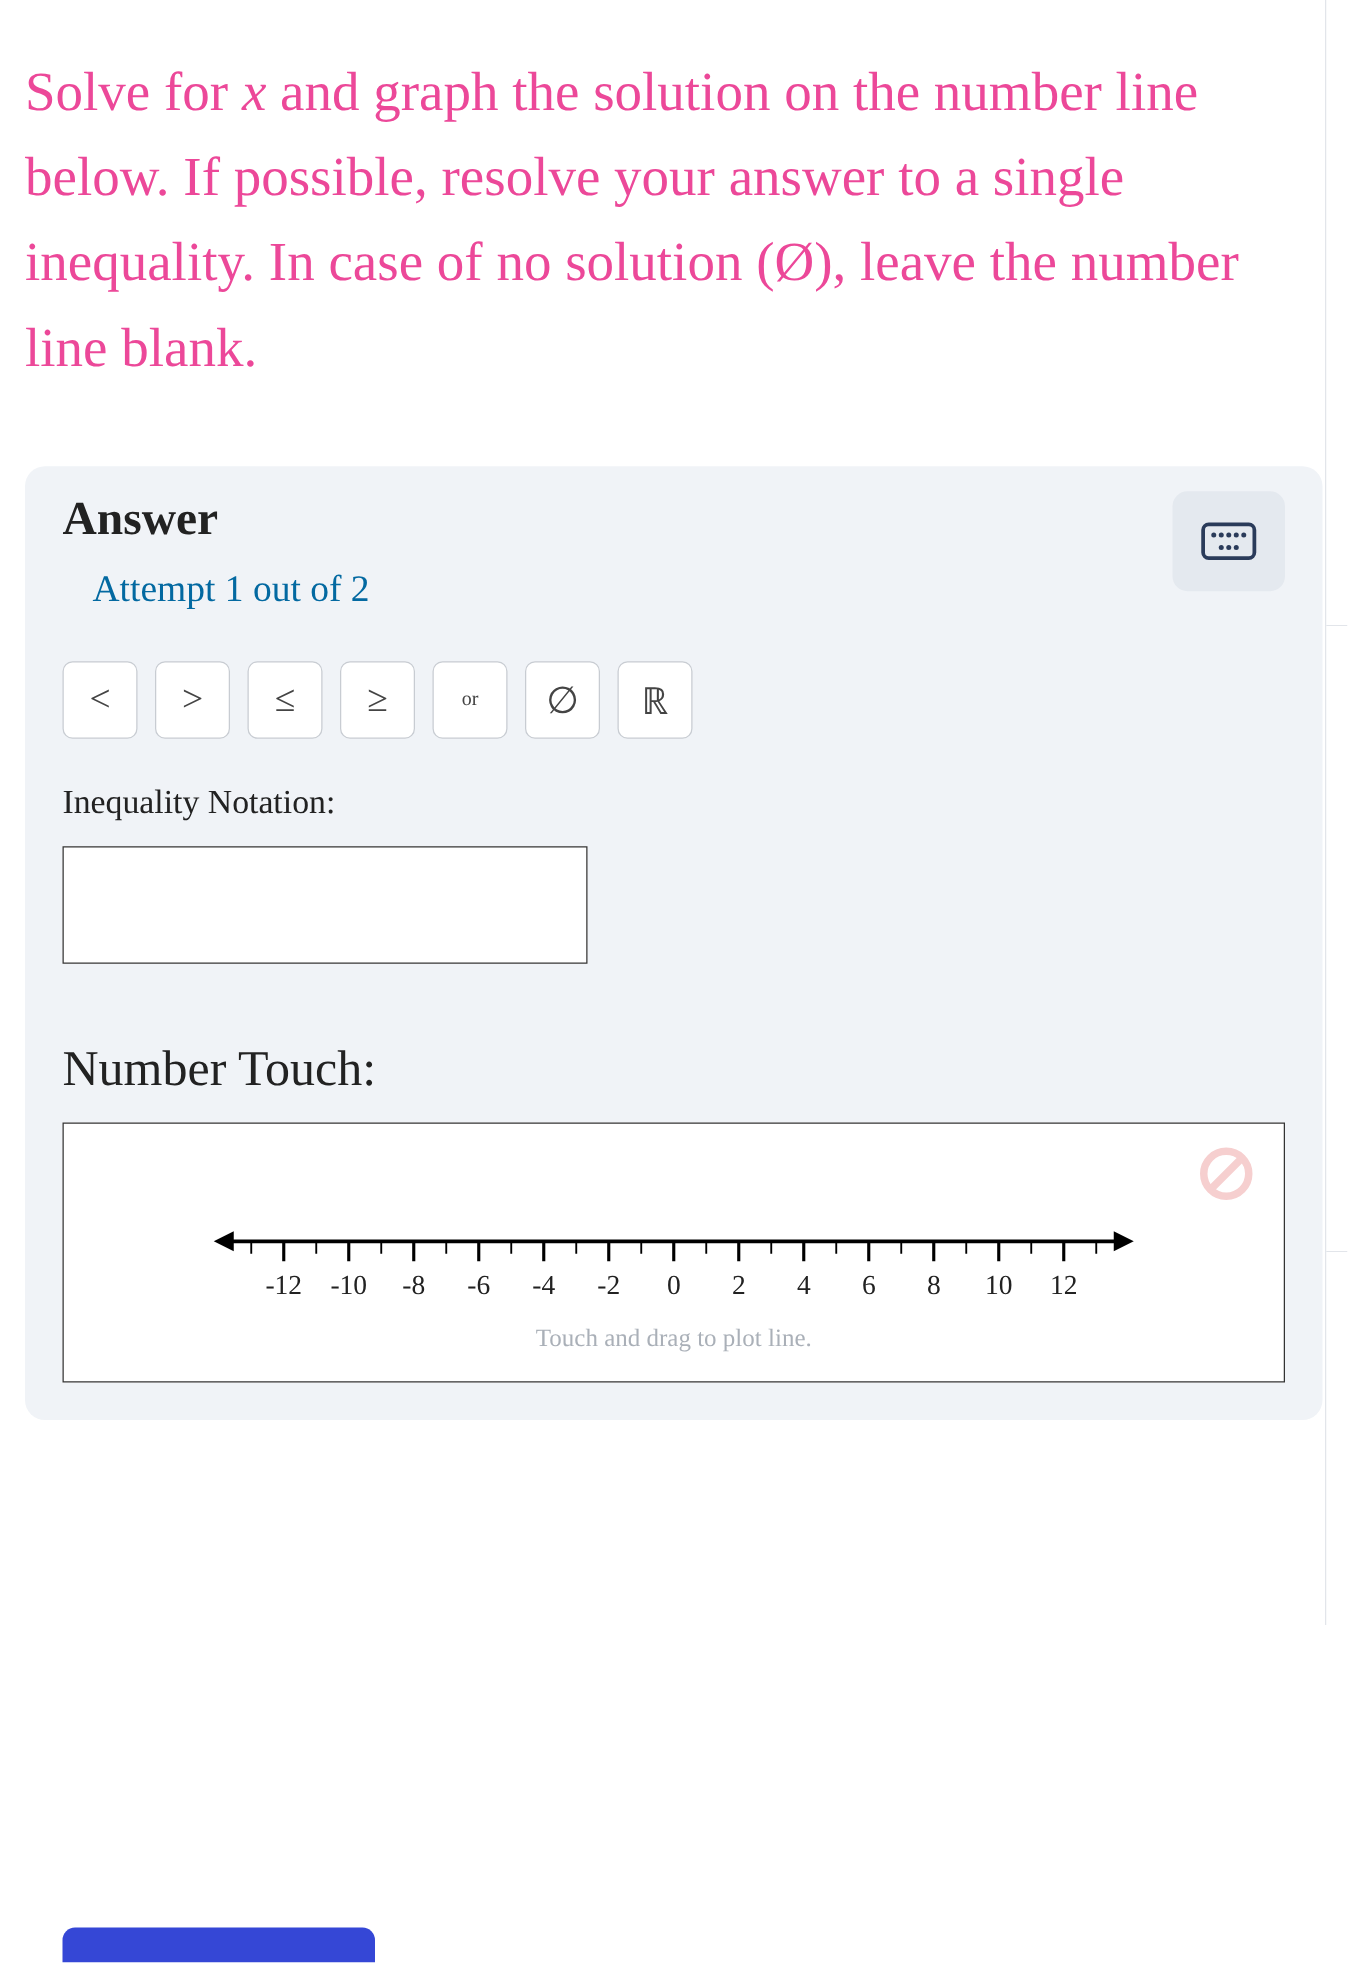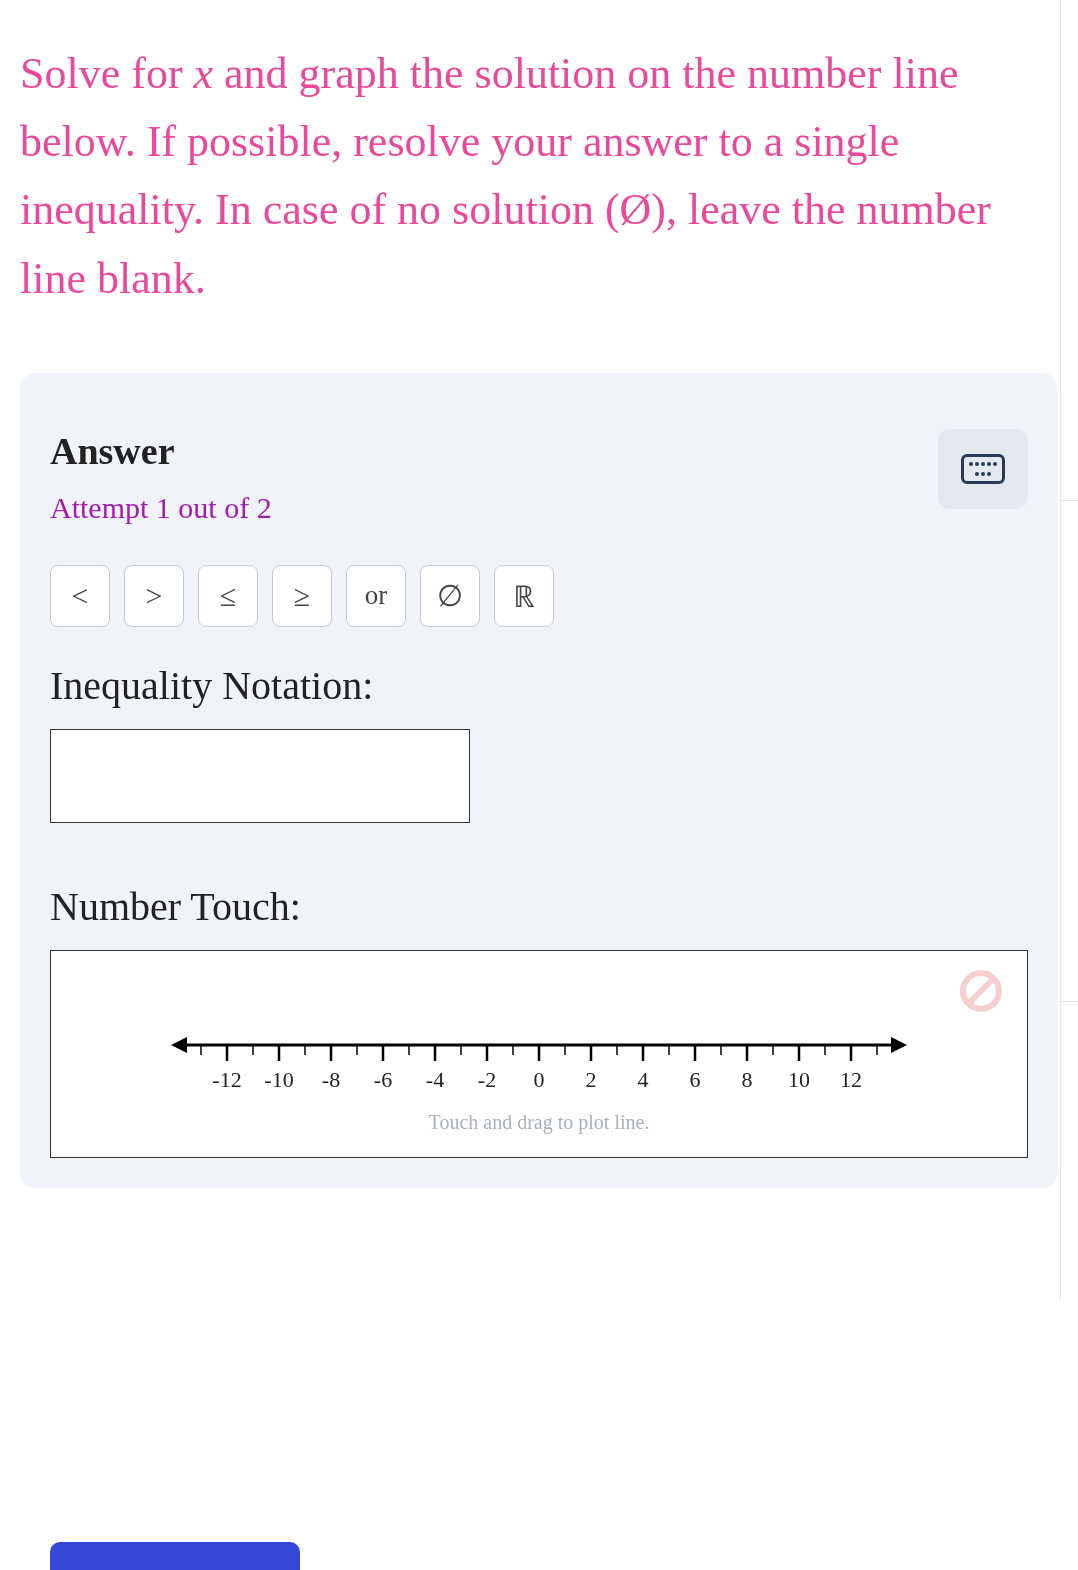--- a/index.html
+++ b/index.html
@@ -24,38 +24,39 @@
     font-family: 'Latin Modern Math', 'Cambria Math', Georgia, serif;
     font-size: 46px;
     text-align: center;
     margin: 30px 0 60px 0;
     letter-spacing: 1px;
   }
   .math-expr .var { font-style: italic; }
   .answer-box {
     background: #f0f3f7;
     border-radius: 16px;
-    padding: 56px 30px 30px 30px;
+    padding: 20px 30px 30px 30px;
     margin-top: 30px;
   }
   .answer-header {
     display: flex;
     justify-content: space-between;
     align-items: flex-start;
   }
   .answer-title {
     font-size: 38px;
     font-weight: bold;
     color: #222;
   }
   .attempt-text {
     font-size: 30px;
-    color: #a21caf;
+    color: #0369a1;
     margin-top: 18px;
     margin-bottom: 40px;
+    margin-left: 24px;
   }
   .keyboard-btn {
     background: #e4e9ef;
     border-radius: 12px;
     width: 90px;
     height: 80px;
     display: flex;
     align-items: center;
     justify-content: center;
   }
@@ -87,23 +88,23 @@
     height: 62px;
     display: flex;
     align-items: center;
     justify-content: center;
     font-size: 30px;
     color: #444;
     font-family: Georgia, serif;
     padding: 0 14px;
   }
   .sym-btn .math { font-family: 'Cambria Math', serif; font-size: 30px; }
-  .sym-btn .or-text { font-size: 27px; }
+  .sym-btn .or-text { font-size: 16px; }
   .notation-label {
-    font-size: 40px;
+    font-size: 27px;
     color: #222;
     margin-bottom: 20px;
   }
   .notation-input {
     width: 420px;
     height: 94px;
     border: 1.5px solid #333;
     background: #fff;
     font-size: 30px;
     padding: 10px;

